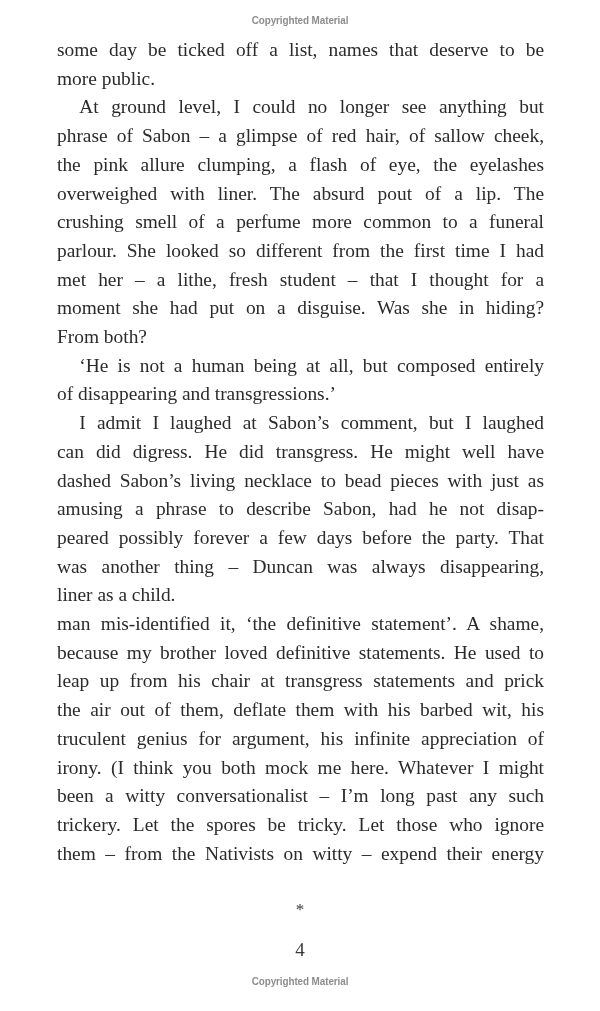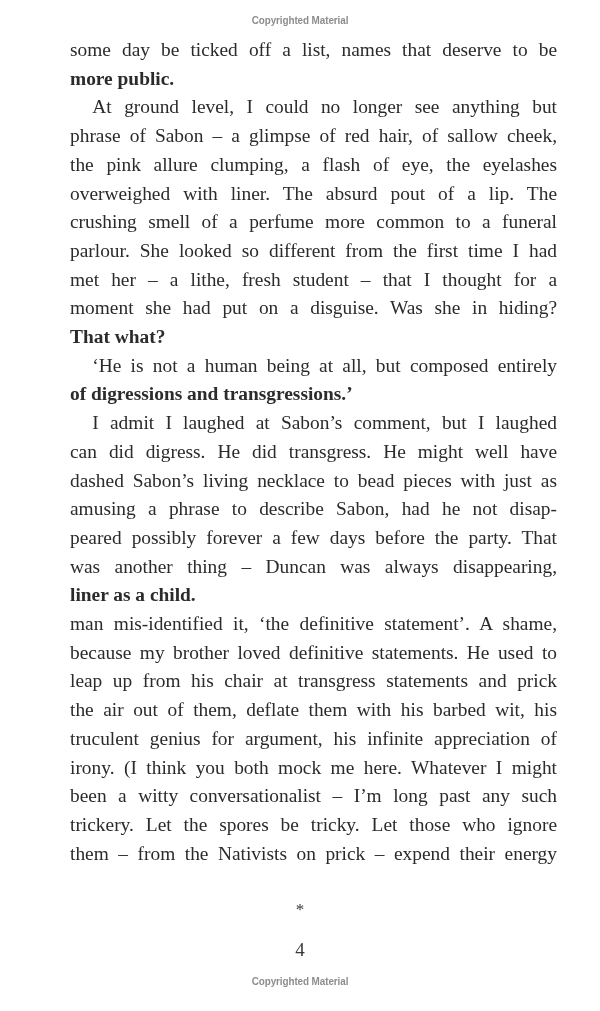--- a/index.html
+++ b/index.html
@@ -36,21 +36,21 @@
     color: #8d8d8d;
     transform: scaleX(0.86);
     -webkit-font-smoothing: none;
   }
   .watermark-top { top: 14px; }
   .watermark-bottom { top: 975px; }
 
   
   .textblock {
     position: absolute;
-    left: 70px;
+    left: 57px;
     top: 36px;
     width: 487px;
     font-size: 19.4px;
     line-height: 28.7px;
     color: #2b2b2b;
     text-align: justify;
     text-justify: inter-word;
     -moz-text-align-last: left;
     text-align-last: left;
   }
@@ -67,21 +67,20 @@
   .jline {
     display: block;
     text-align: justify;
     -moz-text-align-last: justify;
     text-align-last: justify;
     white-space: pre-wrap;
   }
   .jline.last {
     -moz-text-align-last: left;
     text-align-last: left;
-    font-weight: bold;
   }
   .jline.indent {
     text-indent: 1.15em;
   }
 
   
   .divider-asterisk {
     position: absolute;
     left: 0;
     top: 900px;
@@ -120,26 +119,26 @@
 
     <p>
       <span class="jline indent">At ground level, I could no longer see anything but</span>
       <span class="jline">phrase of Sabon – a glimpse of red hair, of sallow cheek,</span>
       <span class="jline">the pink allure clumping, a flash of eye, the eyelashes</span>
       <span class="jline">overweighed with liner. The absurd pout of a lip. The</span>
       <span class="jline">crushing smell of a perfume more common to a funeral</span>
       <span class="jline">parlour. She looked so different from the first time I had</span>
       <span class="jline">met her – a lithe, fresh student – that I thought for a</span>
       <span class="jline">moment she had put on a disguise. Was she in hiding?</span>
-      <span class="jline last">That what?</span>
+      <span class="jline last">From both?</span>
     </p>
 
     <p>
       <span class="jline indent">‘He is not a human being at all, but composed entirely</span>
-      <span class="jline last">of digressions and transgressions.’</span>
+      <span class="jline last">of disappearing and transgressions.’</span>
     </p>
 
     <p>
       <span class="jline indent">I admit I laughed at Sabon’s comment, but I laughed</span>
       <span class="jline">can did digress. He did transgress. He might well have</span>
       <span class="jline">dashed Sabon’s living necklace to bead pieces with just as</span>
       <span class="jline">amusing a phrase to describe Sabon, had he not disap-</span>
       <span class="jline">peared possibly forever a few days before the party. That</span>
       <span class="jline">was another thing – Duncan was always disappearing,</span>
       <span class="jline last">liner as a child.</span>
@@ -147,21 +146,21 @@
 
     <p>
       <span class="jline">man mis-identified it, ‘the definitive statement’. A shame,</span>
       <span class="jline">because my brother loved definitive statements. He used to</span>
       <span class="jline">leap up from his chair at transgress statements and prick</span>
       <span class="jline">the air out of them, deflate them with his barbed wit, his</span>
       <span class="jline">truculent genius for argument, his infinite appreciation of</span>
       <span class="jline">irony. (I think you both mock me here. Whatever I might</span>
       <span class="jline">been a witty conversationalist – I’m long past any such</span>
       <span class="jline">trickery. Let the spores be tricky. Let those who ignore</span>
-      <span class="jline">them – from the Nativists on prick – expend their energy</span>
+      <span class="jline">them – from the Nativists on witty – expend their energy</span>
     </p>
 
   </div>
 
   <div class="divider-asterisk">*</div>
 
   <div class="folio">4</div>
 
   <div class="watermark watermark-bottom">Copyrighted Material</div>
 

